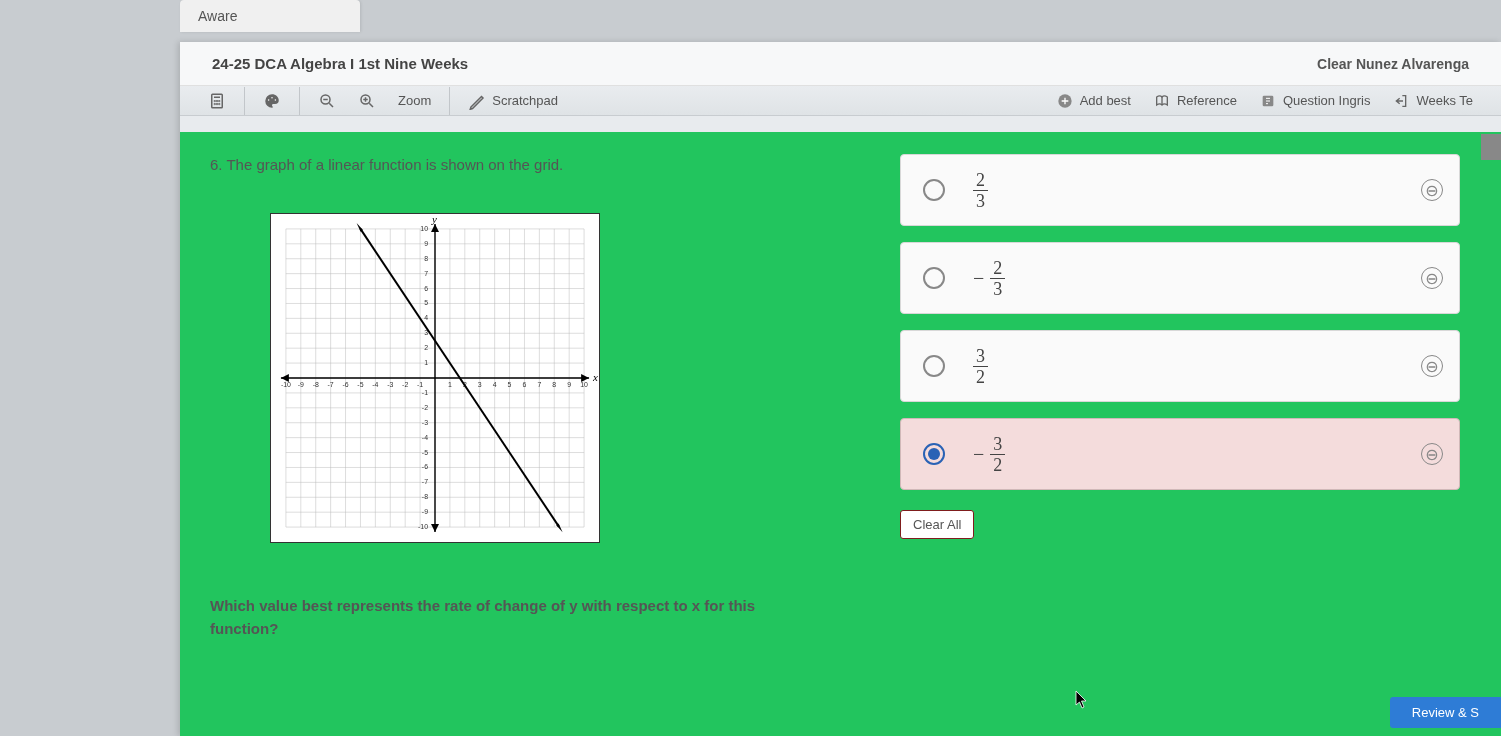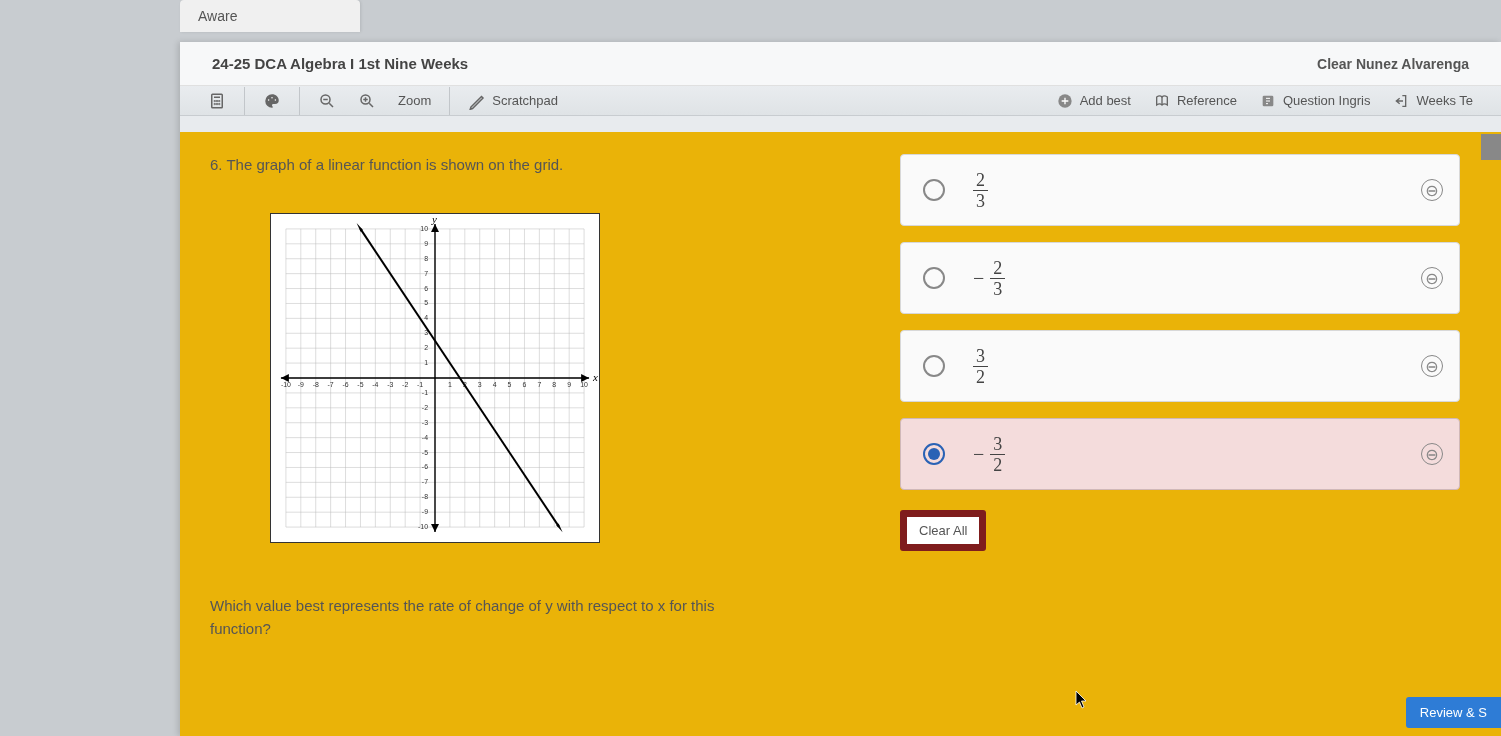--- a/index.html
+++ b/index.html
@@ -62,30 +62,30 @@
     padding: 4px 8px; font-size: 13px; color: #555;
     cursor: pointer; border-radius: 3px;
   }
   .icon { display: inline-flex; width: 18px; height: 18px; align-items: center; justify-content: center; color: #666; }
   .content {
     position: absolute;
     top: 90px;
     left: 0;
     right: 0;
     bottom: 0;
-    background: #eab308;
+    background: #22c55e;
     padding: 24px 0 0 30px;
     display: flex;
   }
   .question-col { width: 700px; }
   .qtext { font-size: 15px; color: #555; margin-bottom: 40px; }
   .qnum { display: inline; }
   .graph-wrap { position: relative; margin-left: 60px; }
   .graph { background: #fff; border: 1px solid #333; }
-  .follow-q { font-size: 15px; color: #555; margin-top: 48px; line-height: 1.5; max-width: 560px; }
+  .follow-q { font-size: 15px; color: #555; margin-top: 48px; line-height: 1.5; max-width: 560px; font-weight: bold; }
   .answers-col {
     position: absolute;
     left: 720px;
     top: 22px;
     width: 560px;
   }
   .choice {
     background: #fafafa;
     border: 1px solid #d8d8d8;
     border-radius: 4px;
@@ -111,32 +111,32 @@
   }
   .frac .n { border-bottom: 1.2px solid #444; padding: 0 3px 1px; }
   .frac .d { padding-top: 1px; }
   .neg { font-family: "Times New Roman", serif; font-size: 20px; color: #444; margin-right: 6px; }
   .elim {
     position: absolute; right: 16px; top: 50%; transform: translateY(-50%);
     width: 22px; height: 22px; border: 1.5px solid #888; border-radius: 50%;
     display: flex; align-items: center; justify-content: center; color: #888; font-size: 16px;
   }
   .clear-btn {
-    border: 7px solid #7f1d1d; background: #fff; padding: 6px 12px;
+    border: 1px solid #7f1d1d; background: #fff; padding: 6px 12px;
     font-size: 13px; color: #555; border-radius: 3px; cursor: pointer;
     margin-top: 4px;
   }
   .flag-corner {
     position: absolute; right: 0; top: 92px;
     width: 20px; height: 26px; background: #888;
     clip-path: polygon(0 0, 100% 0, 100% 100%, 0 100%, 40% 70%, 0 100%);
   }
   .review-btn {
     position: absolute; right: 0; bottom: 8px;
-    background: #2e7cd6; color: #fff; padding: 8px 14px;
+    background: #2e7cd6; color: #fff; padding: 8px 22px;
     font-size: 13px; border-radius: 3px 0 0 3px;
   }
   .cursor {
     position: absolute; left: 895px; bottom: 26px;
     width: 14px; height: 20px;
   }
 </style>
 </head>
 <body>
 

